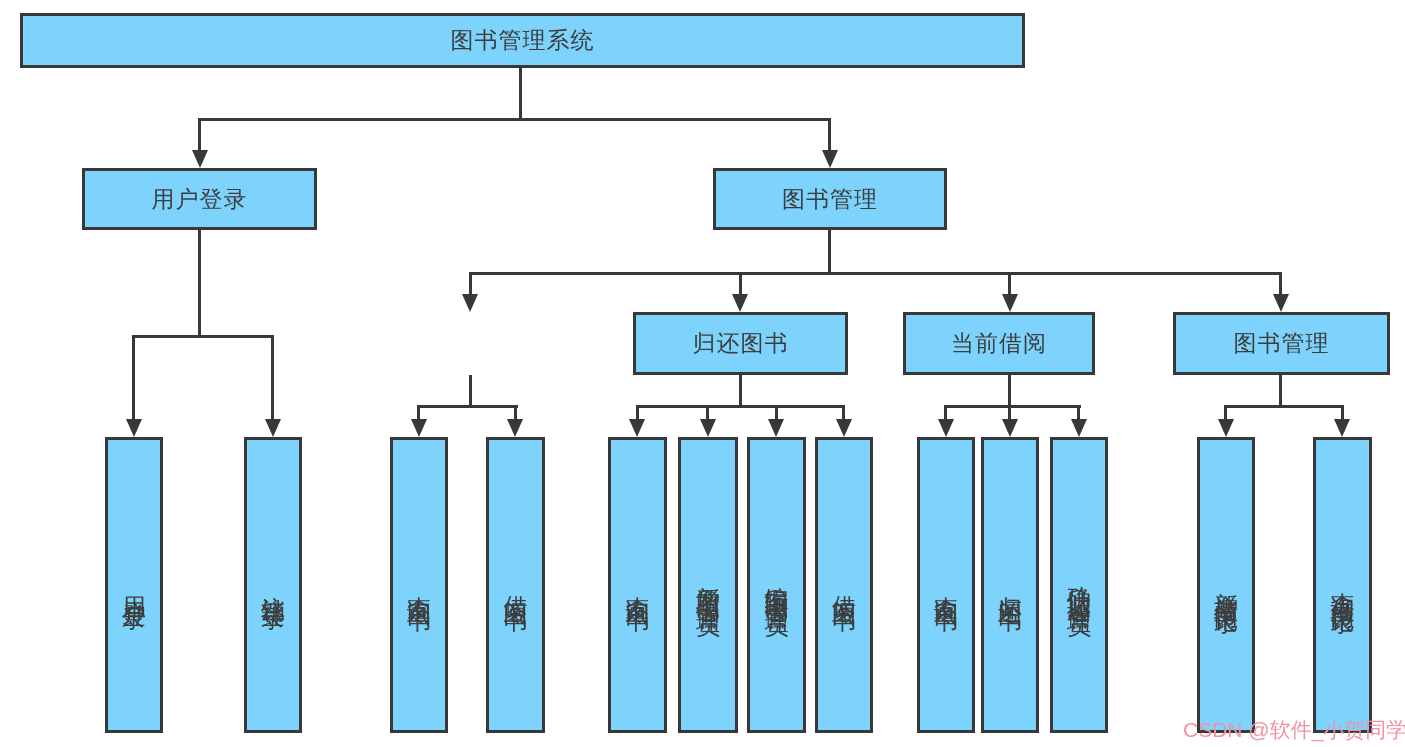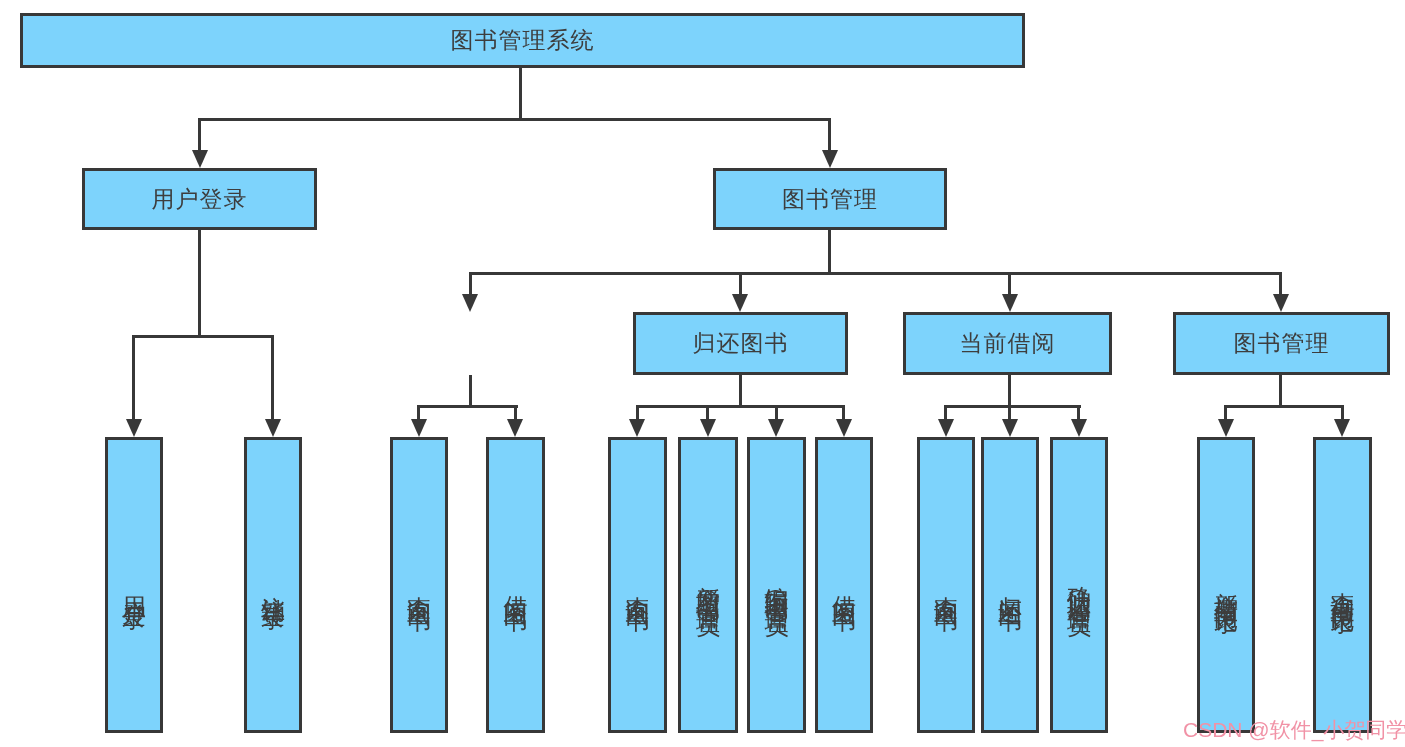--- a/index.html
+++ b/index.html
@@ -44,21 +44,21 @@
 
   <div class="box" style="left:713px;top:168px;width:234px;height:62px;justify-content:center;">
     <span>图书管理</span>
   </div>
 
 
   <div class="box" style="left:633px;top:312px;width:215px;height:63px;">
     <span>归还图书</span>
   </div>
 
-  <div class="box" style="left:903px;top:312px;width:209px;height:63px;">
+  <div class="box" style="left:903px;top:312px;width:192px;height:63px;">
     <span>当前借阅</span>
   </div>
 
   <div class="box" style="left:1173px;top:312px;width:217px;height:63px;">
     <span>图书管理</span>
   </div>
 
   <div class="box vbox" style="left:105px;top:437px;width:58px;height:296px;">
     <span class="vtext">用户登录</span>
   </div>

